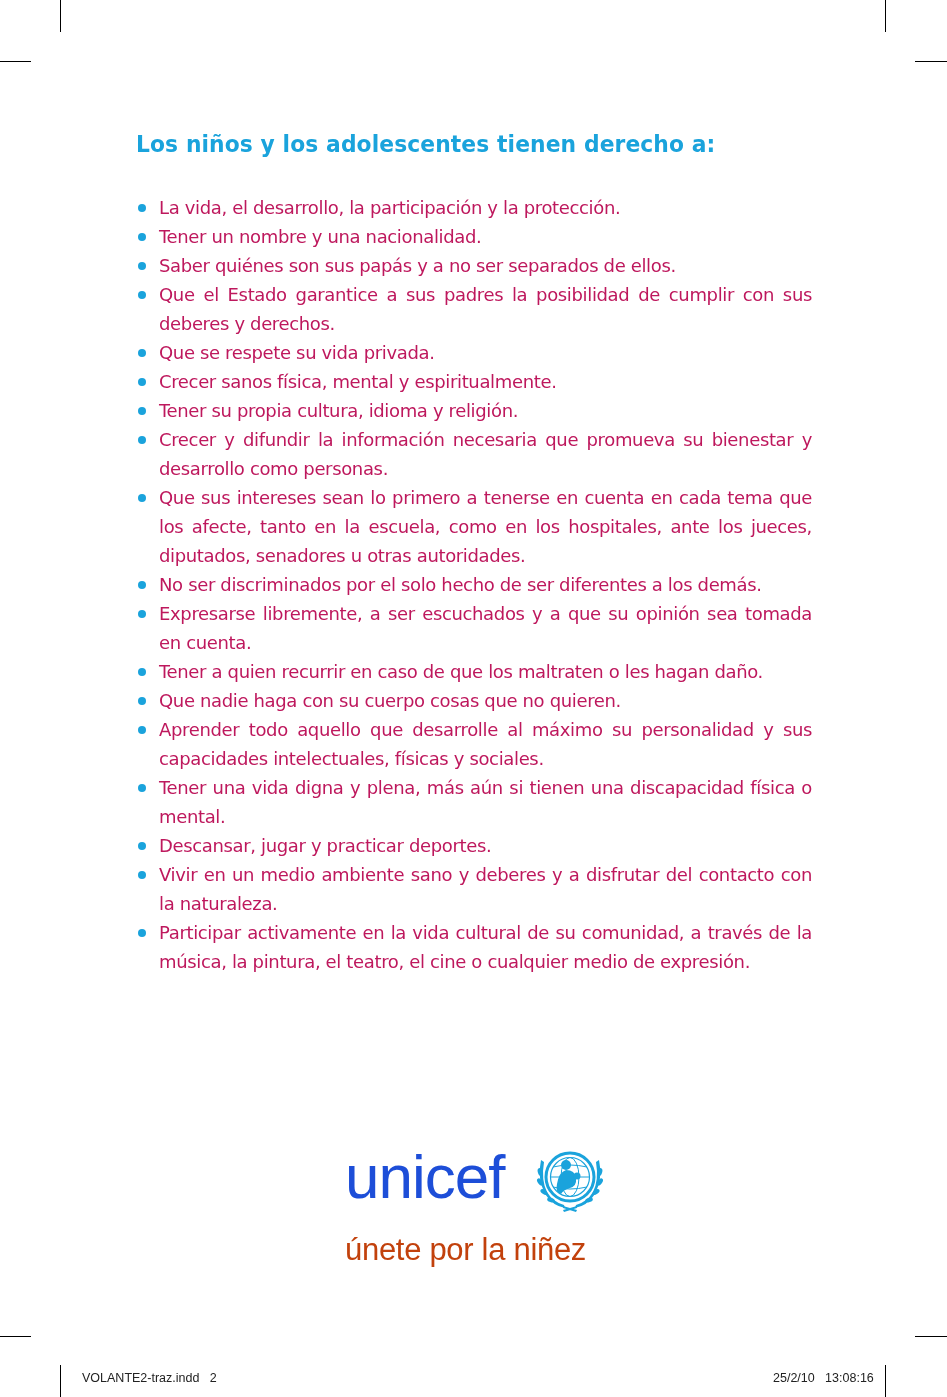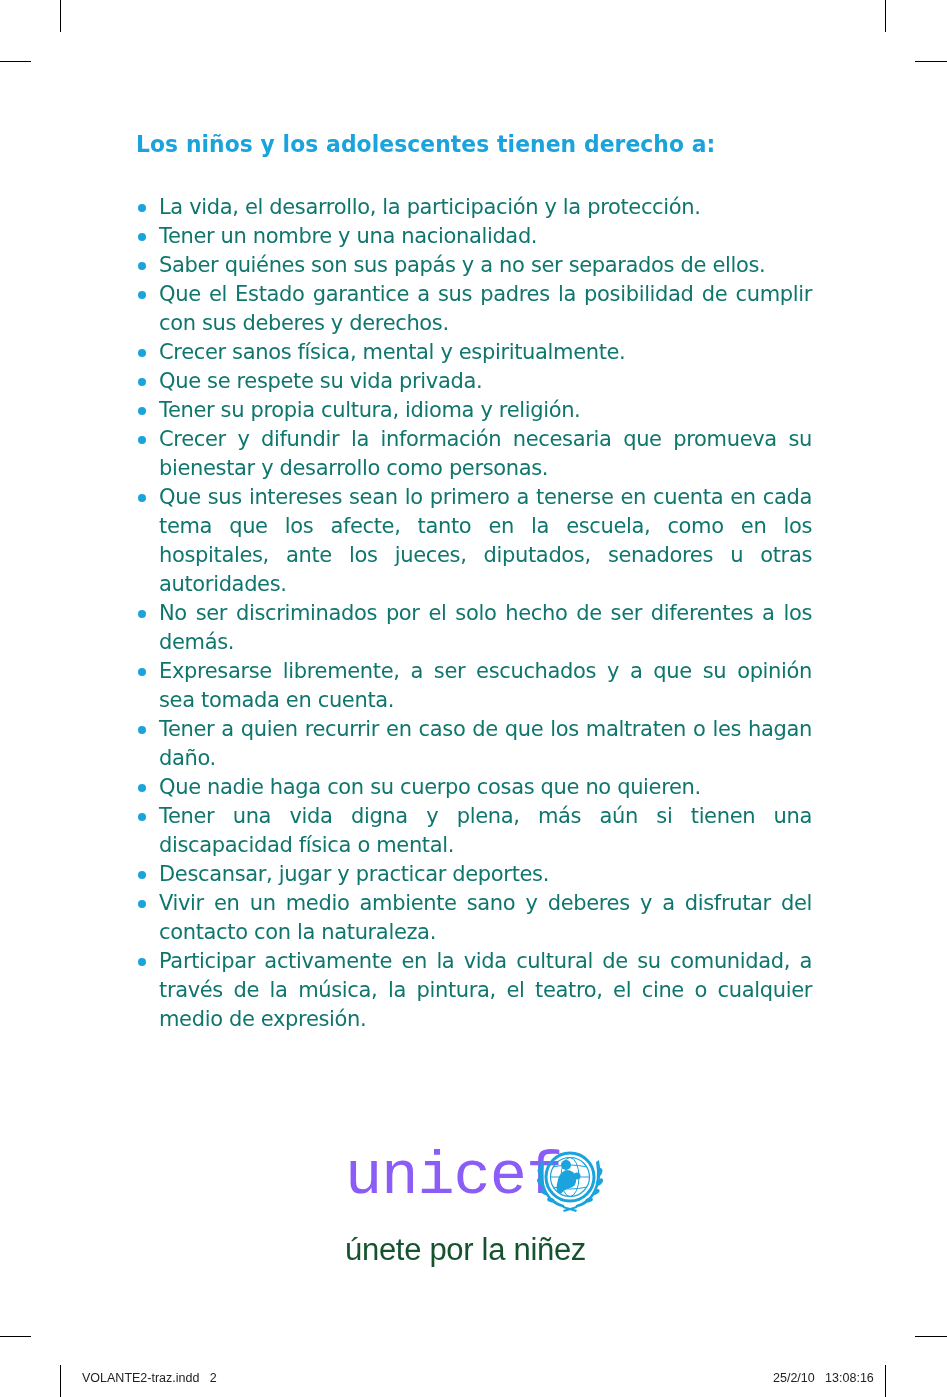--- a/index.html
+++ b/index.html
@@ -15,52 +15,52 @@
     font-family: "DejaVu Sans", sans-serif;
     font-weight: bold; font-size: 22.5px; letter-spacing: 0.1px;
     color: #1aa3dc; white-space: nowrap;
     transform: scaleX(0.97); transform-origin: left top;
   }
 
   .rights {
     position: absolute; left: 136px; top: 193px; width: 676px;
     list-style: none;
     font-family: "DejaVu Sans", sans-serif;
-    font-size: 21px; line-height: 29px;
-    color: #0f766e;
+    font-size: 18px; line-height: 29px;
+    color: #be185d;
   }
   .rights li {
     position: relative; padding-left: 23px;
     text-align: justify; text-align-last: left;
     letter-spacing: -0.35px;
   }
   .rights li .bullet {
     position: absolute; left: 2px; top: 11px;
     width: 8px; height: 8px; border-radius: 50%;
     background: #1aa3dc;
   }
   .rights li .text { display: block; }
 
   .logo {
     position: absolute; left: 345px; top: 1142px; width: 270px; height: 140px;
   }
   .logo .wordmark {
     position: absolute; left: 0; top: 0;
-    font-family: Liberation Mono, monospace;
+    font-family: Liberation Sans, sans-serif;
     font-size: 62px; line-height: 70px; letter-spacing: -1px;
-    color: #8b5cf6;
+    color: #1d4ed8;
   }
   .logo .emblem {
     position: absolute; left: 188px; top: 6px; width: 74px; height: 64px;
   }
   .logo .tagline {
     position: absolute; left: 0; top: 88px;
     font-family: "Liberation Sans", sans-serif;
     font-size: 31px; line-height: 40px; letter-spacing: -0.3px;
-    color: #14532d; white-space: nowrap;
+    color: #c2410c; white-space: nowrap;
   }
 
   .slug {
     position: absolute; top: 1371px;
     font-family: "Liberation Sans", sans-serif; font-size: 12.5px;
     color: #222; white-space: pre;
   }
 </style>
 </head>
 <body>
@@ -88,25 +88,25 @@
   <li>
       <span class="bullet"></span>
       <span class="text">Saber quiénes son sus papás y a no ser separados de ellos.</span>
     </li>
   <li>
       <span class="bullet"></span>
       <span class="text">Que el Estado garantice a sus padres la posibilidad de cumplir con sus deberes y derechos.</span>
     </li>
   <li>
       <span class="bullet"></span>
-      <span class="text">Crecer sanos física, mental y espiritualmente.</span>
+      <span class="text">Que se respete su vida privada.</span>
     </li>
   <li>
       <span class="bullet"></span>
-      <span class="text">Que se respete su vida privada.</span>
+      <span class="text">Crecer sanos física, mental y espiritualmente.</span>
     </li>
   <li>
       <span class="bullet"></span>
       <span class="text">Tener su propia cultura, idioma y religión.</span>
     </li>
   <li>
       <span class="bullet"></span>
       <span class="text">Crecer y difundir la información necesaria que promueva su bienestar y desarrollo como personas.</span>
     </li>
   <li>
@@ -121,20 +121,24 @@
       <span class="bullet"></span>
       <span class="text">Expresarse libremente, a ser escuchados y a que su opinión sea tomada en cuenta.</span>
     </li>
   <li>
       <span class="bullet"></span>
       <span class="text">Tener a quien recurrir en caso de que los maltraten o les hagan daño.</span>
     </li>
   <li>
       <span class="bullet"></span>
       <span class="text">Que nadie haga con su cuerpo cosas que no quieren.</span>
+    </li>
+  <li>
+      <span class="bullet"></span>
+      <span class="text">Aprender todo aquello que desarrolle al máximo su personalidad y sus capacidades intelectuales, físicas y sociales.</span>
     </li>
   <li>
       <span class="bullet"></span>
       <span class="text">Tener una vida digna y plena, más aún si tienen una discapacidad física o mental.</span>
     </li>
   <li>
       <span class="bullet"></span>
       <span class="text">Descansar, jugar y practicar deportes.</span>
     </li>
   <li>

